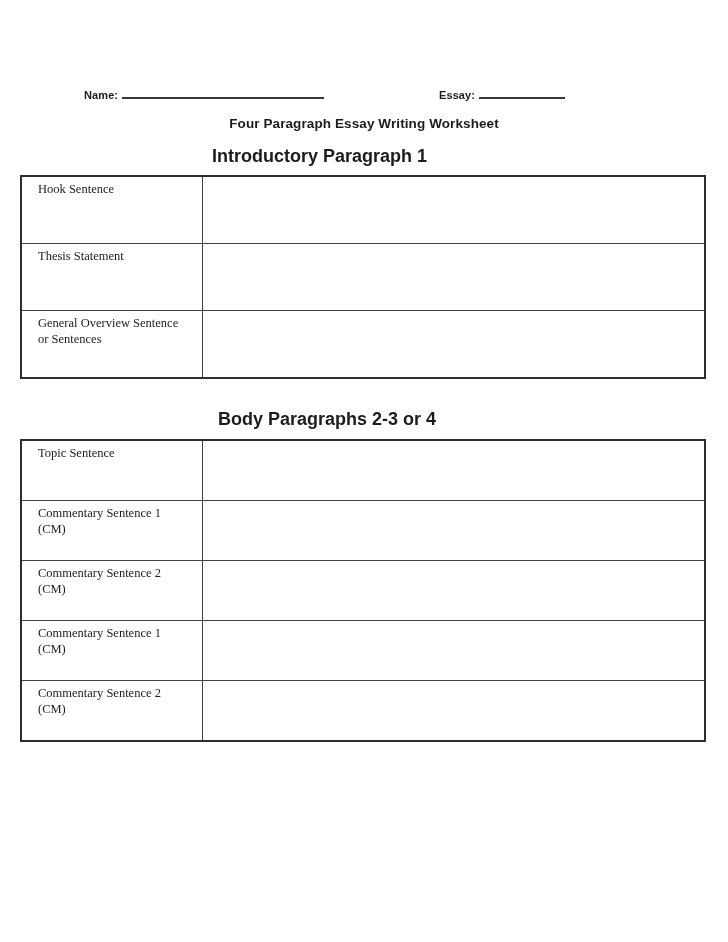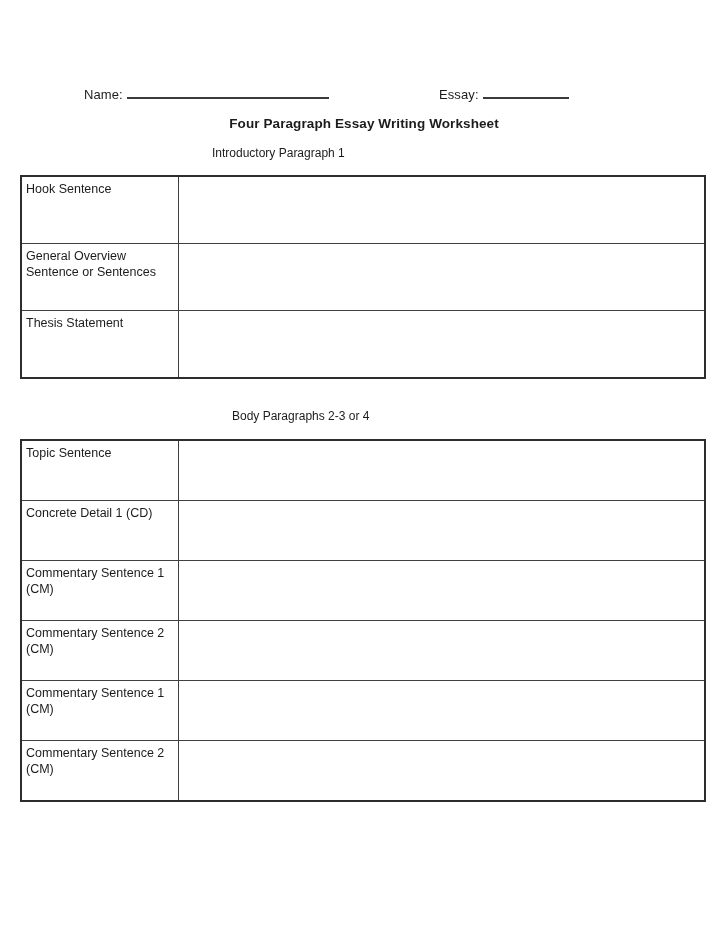--- a/index.html
+++ b/index.html
@@ -29,22 +29,22 @@
     top: 0;
     white-space: nowrap;
   }
   .date-group {
     position: absolute;
     left: 439px;
     top: 0;
     white-space: nowrap;
   }
   .field-label {
-    font-weight: normal;
-    font-size: 13px;
+    font-weight: bold;
+    font-size: 11px;
     letter-spacing: 0.1px;
   }
   .blank-line {
     display: inline-block;
     border-bottom: 2px solid #3a3a3a;
     height: 13px;
     vertical-align: baseline;
     margin-left: 4px;
   }
   .name-line { width: 202px; }
@@ -54,42 +54,43 @@
     top: 116px;
     left: 0;
     width: 728px;
     text-align: center;
     font-weight: bold;
     font-size: 13.5px;
     letter-spacing: 0.1px;
   }
   .section-heading {
     position: absolute;
-    font-size: 12px;
-    font-weight: normal;
+    font-size: 18px;
+    font-weight: bold;
     white-space: nowrap;
   }
   .heading-intro { top: 146px; left: 212px; }
-  .heading-body  { top: 409px; left: 232px; }
+  .heading-body  { top: 409px; left: 218px; }
   .ws-table {
     position: absolute;
     left: 20px;
     width: 686px;
     border-collapse: collapse;
     table-layout: fixed;
   }
   .table-intro { top: 175px; }
   .table-body  { top: 439px; border-radius: 7px; }
   .ws-table td {
     border: 1.6px solid #404040;
     vertical-align: top;
-    padding: 4px 4px;
+    padding: 4px 16px;
     font-size: 12.5px;
     line-height: 1.3;
     overflow: hidden;
+    font-family: Liberation Serif, serif;
   }
   .ws-table .label-col { width: 148px; }
   .table-intro td { height: 58px; }
   .table-body  td { height: 51px; }
   .ws-table { border: 2px solid #2d2d2d; }
 </style>
 </head>
 <body>
 
 <div class="page">
@@ -109,44 +110,40 @@
 
   <table class="ws-table table-intro">
     <tbody>
   <tr>
     <td class="label-col">Hook Sentence</td>
     <td></td>
   </tr>
 
 
   <tr>
-    <td class="label-col">General Overview Sentence or Sentences</td>
+    <td class="label-col">Thesis Statement</td>
     <td></td>
   </tr>
 
   <tr>
-    <td class="label-col">Thesis Statement</td>
+    <td class="label-col">General Overview Sentence or Sentences</td>
     <td></td>
   </tr>
 </tbody>
   </table>
 
   <div class="section-heading heading-body">Body Paragraphs 2-3 or 4</div>
 
   <table class="ws-table table-body">
     <tbody>
   <tr>
     <td class="label-col">Topic Sentence</td>
     <td></td>
   </tr>
 
-  <tr>
-    <td class="label-col">Concrete Detail 1 (CD)</td>
-    <td></td>
-  </tr>
 
   <tr>
     <td class="label-col">Commentary Sentence 1 (CM)</td>
     <td></td>
   </tr>
 
   <tr>
     <td class="label-col">Commentary Sentence 2 (CM)</td>
     <td></td>
   </tr>

